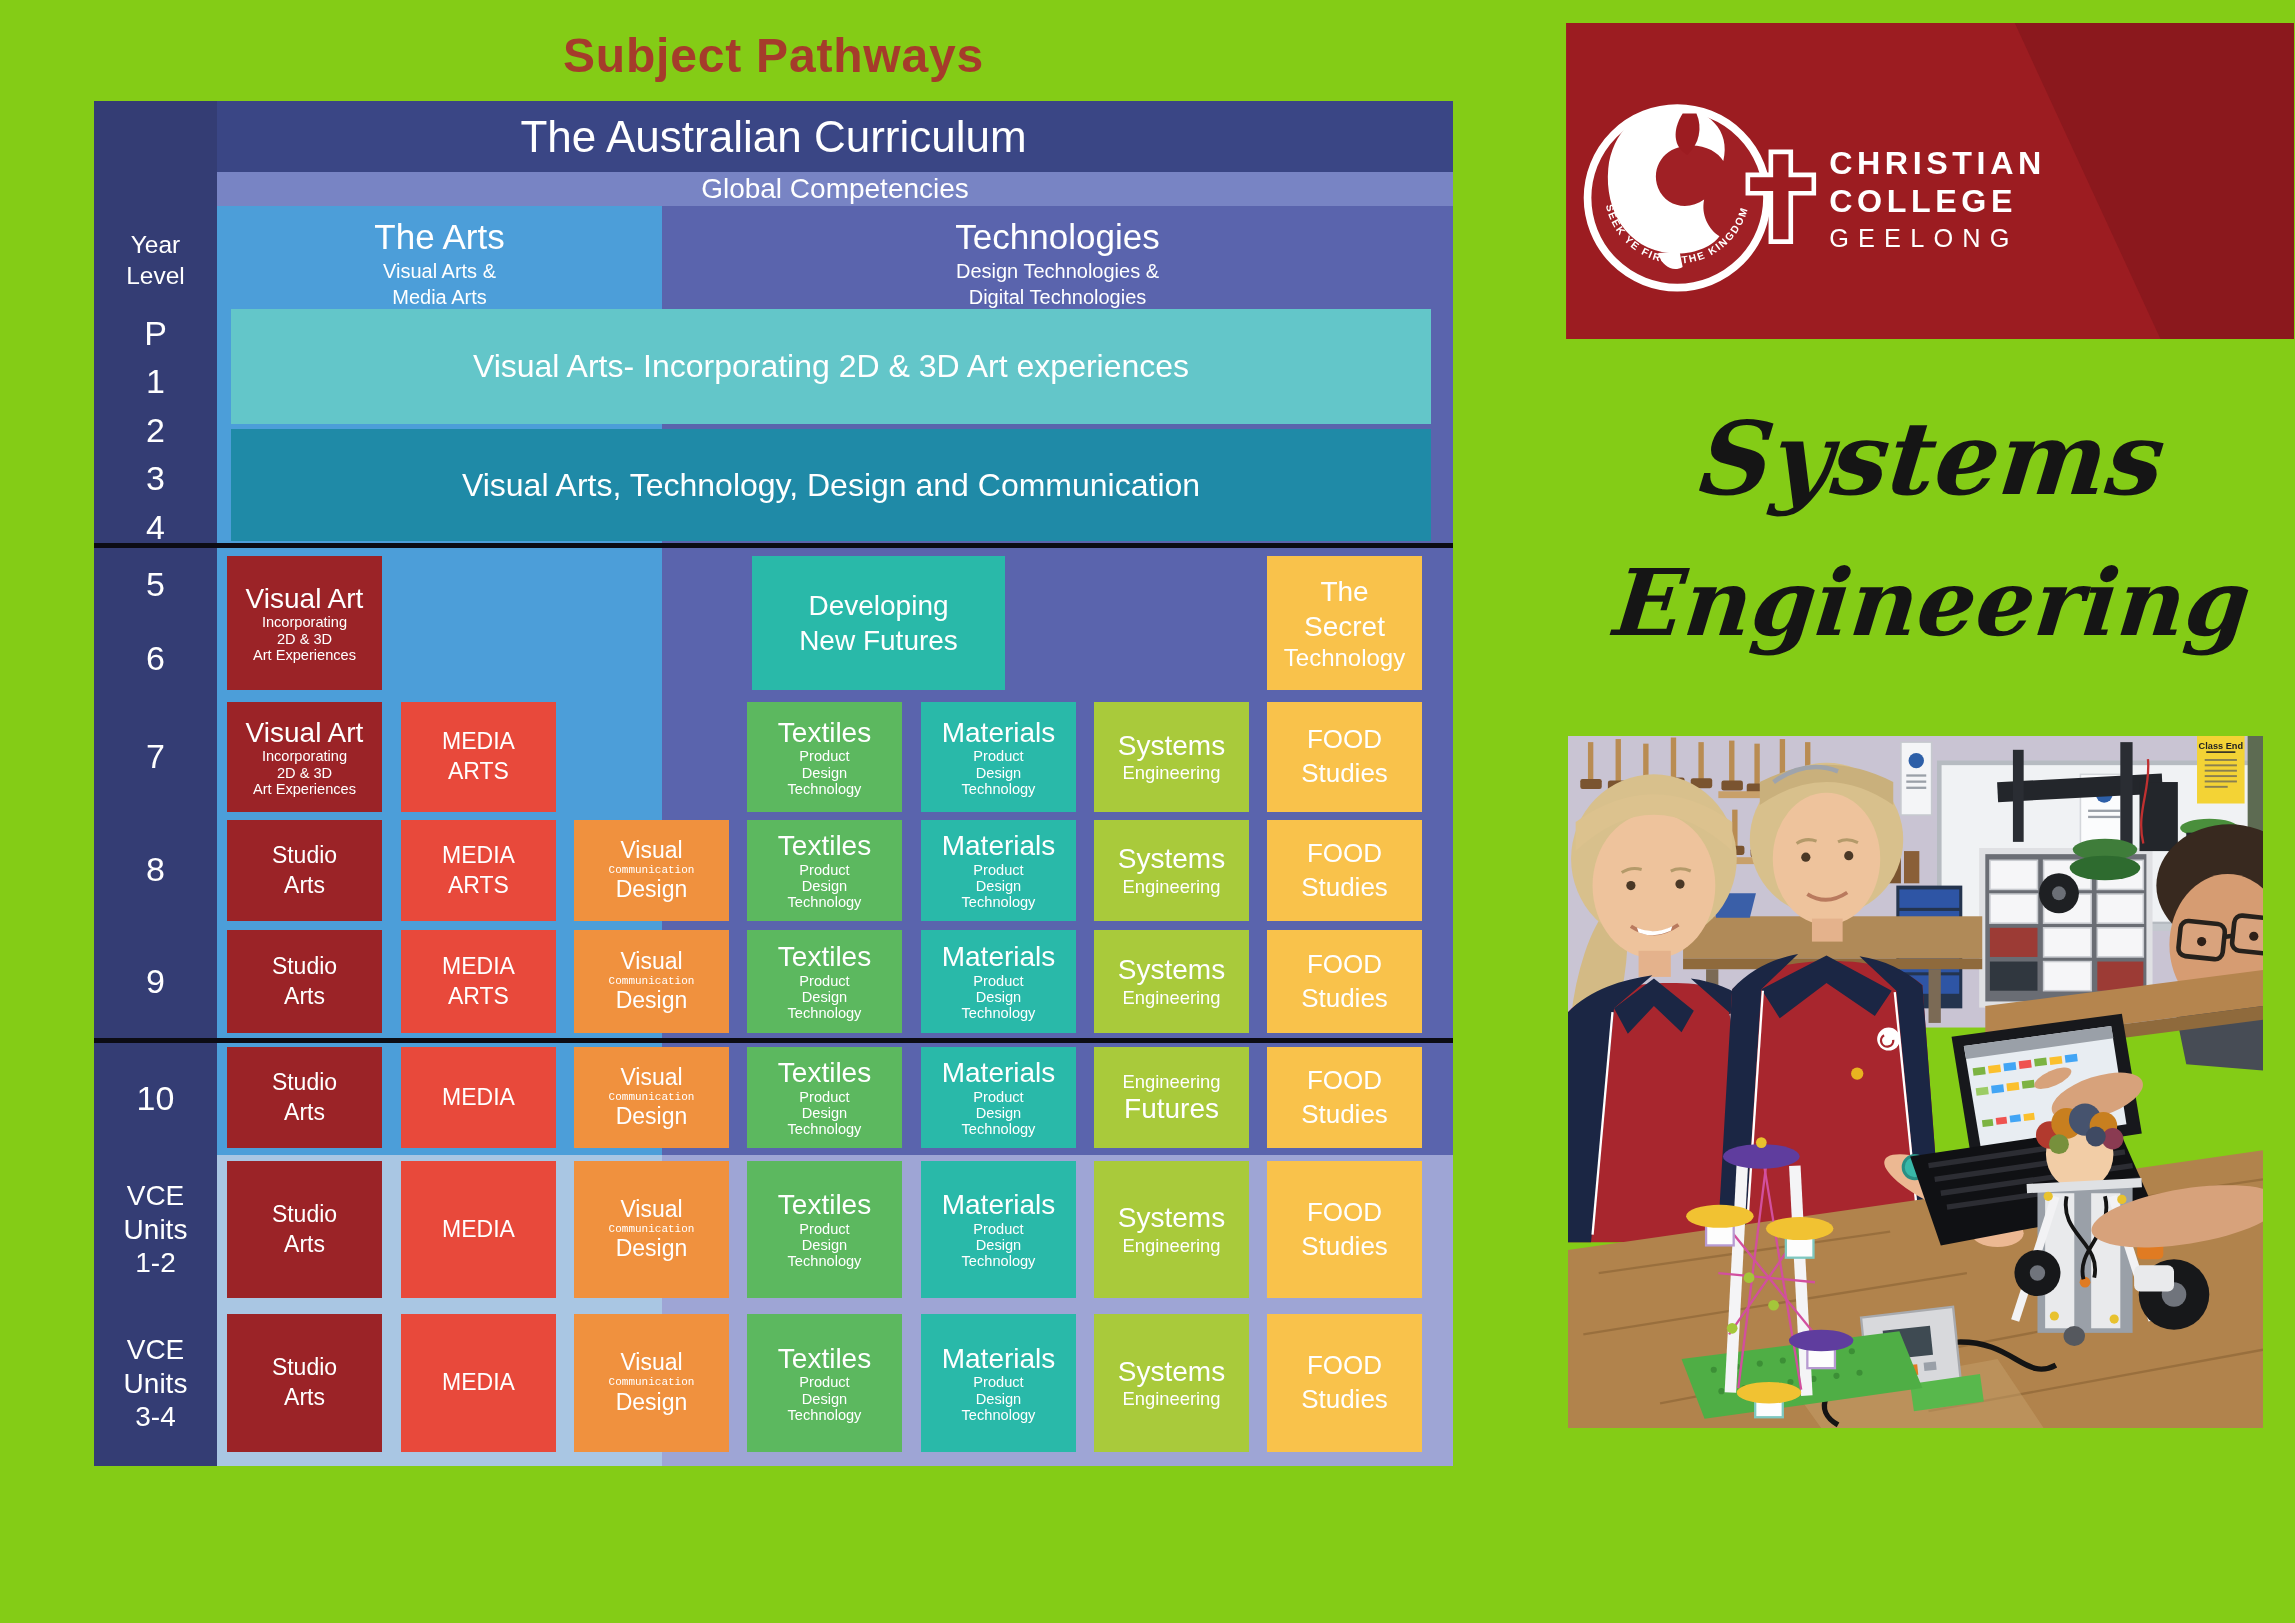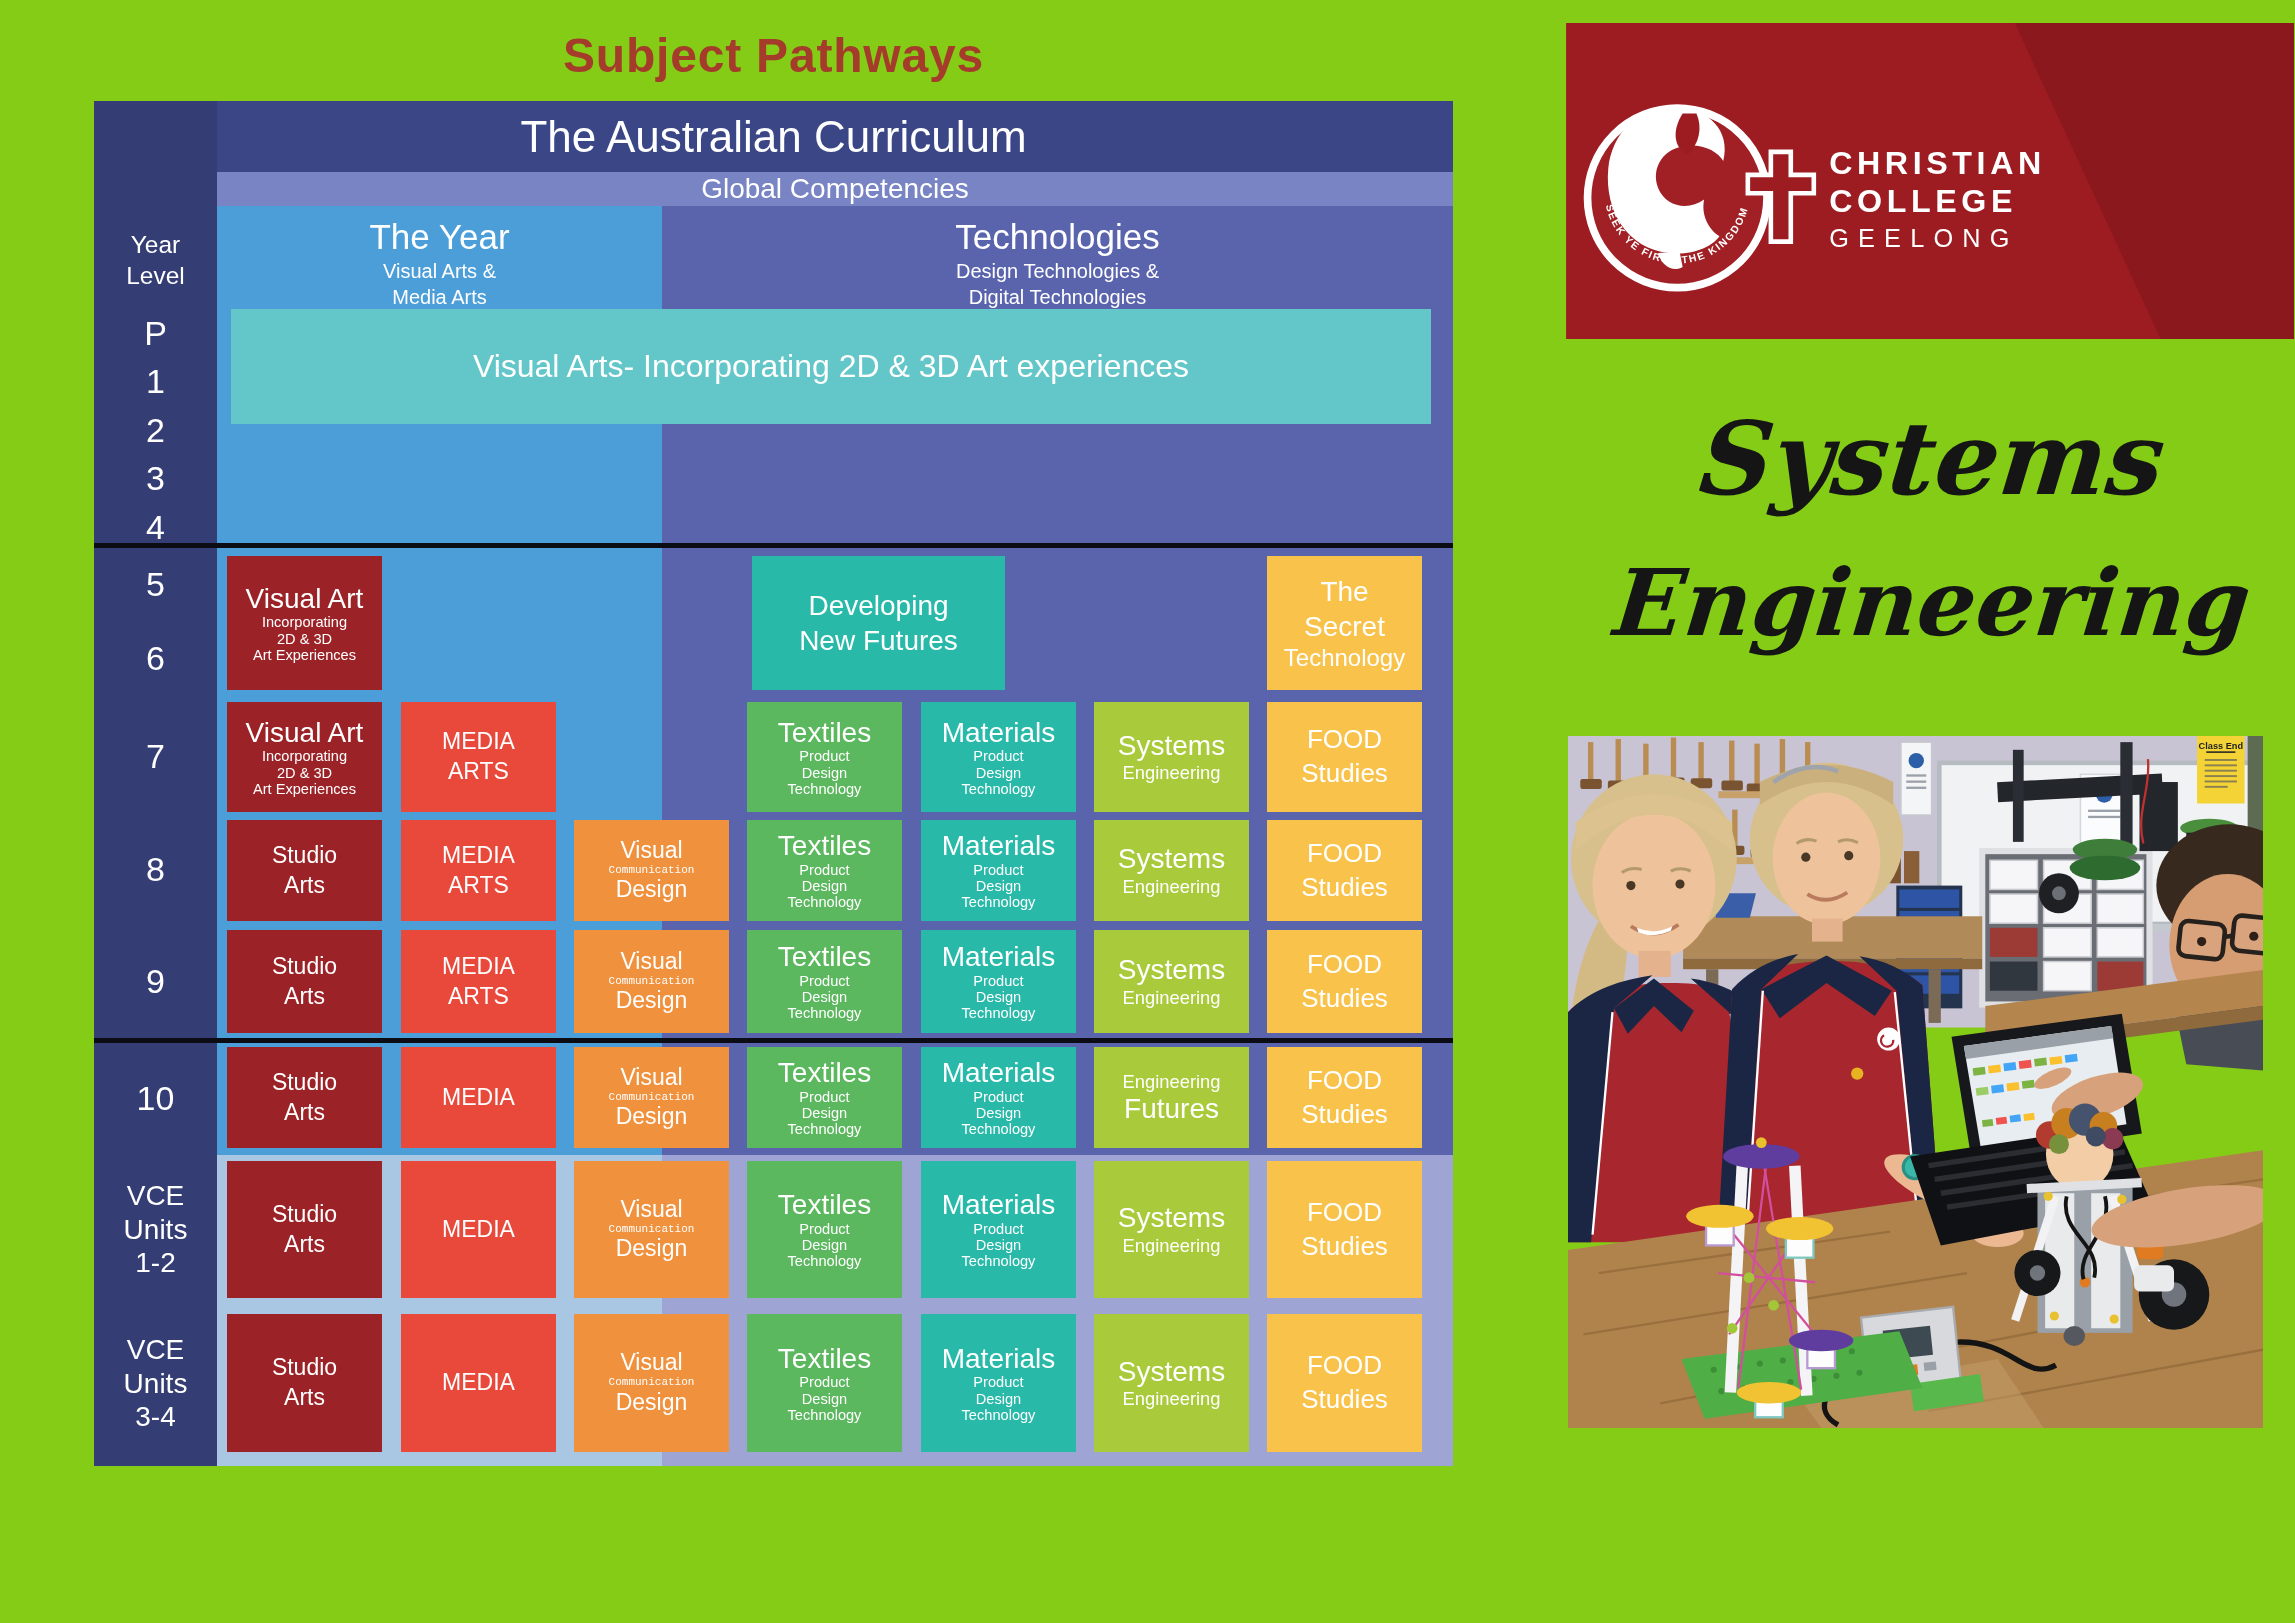--- a/index.html
+++ b/index.html
@@ -69,31 +69,32 @@
 
     <div class="abs hdr-title">The Australian Curriculum</div>
     <div class="abs globalbar">Global Competencies</div>
 
     <div class="abs yl-head">
       <div>Year</div>
       <div>Level</div>
     </div>
 
     <div class="abs colhdr arts-hdr">
-      <div class="cht">The Year</div>
+      <div class="cht">The Arts</div>
       <div class="chs">Visual Arts &amp;</div>
       <div class="chs">Media Arts</div>
     </div>
     <div class="abs colhdr tech-hdr">
       <div class="cht">Technologies</div>
       <div class="chs">Design Technologies &amp;</div>
       <div class="chs">Digital Technologies</div>
     </div>
 
     <div class="abs pband pband1" id="pband1" style="background: rgb(99, 198, 201);">Visual Arts- Incorporating 2D &amp; 3D Art experiences</div>
+    <div class="abs pband pband2" id="pband2" style="background: rgb(31, 138, 167);">Visual Arts, Technology, Design and Communication</div>
 
     <div class="abs hline" style="top:442px"></div>
     <div class="abs hline" style="top:937px"></div>
 
   <div class="ylab" style="top: 232px;">P</div>
       <div class="ylab" style="top: 280px;">1</div>
       <div class="ylab" style="top: 329px;">2</div>
       <div class="ylab" style="top: 377px;">3</div>
       <div class="ylab" style="top: 426px;">4</div>
       <div class="ylab" style="top: 483px;">5</div>

